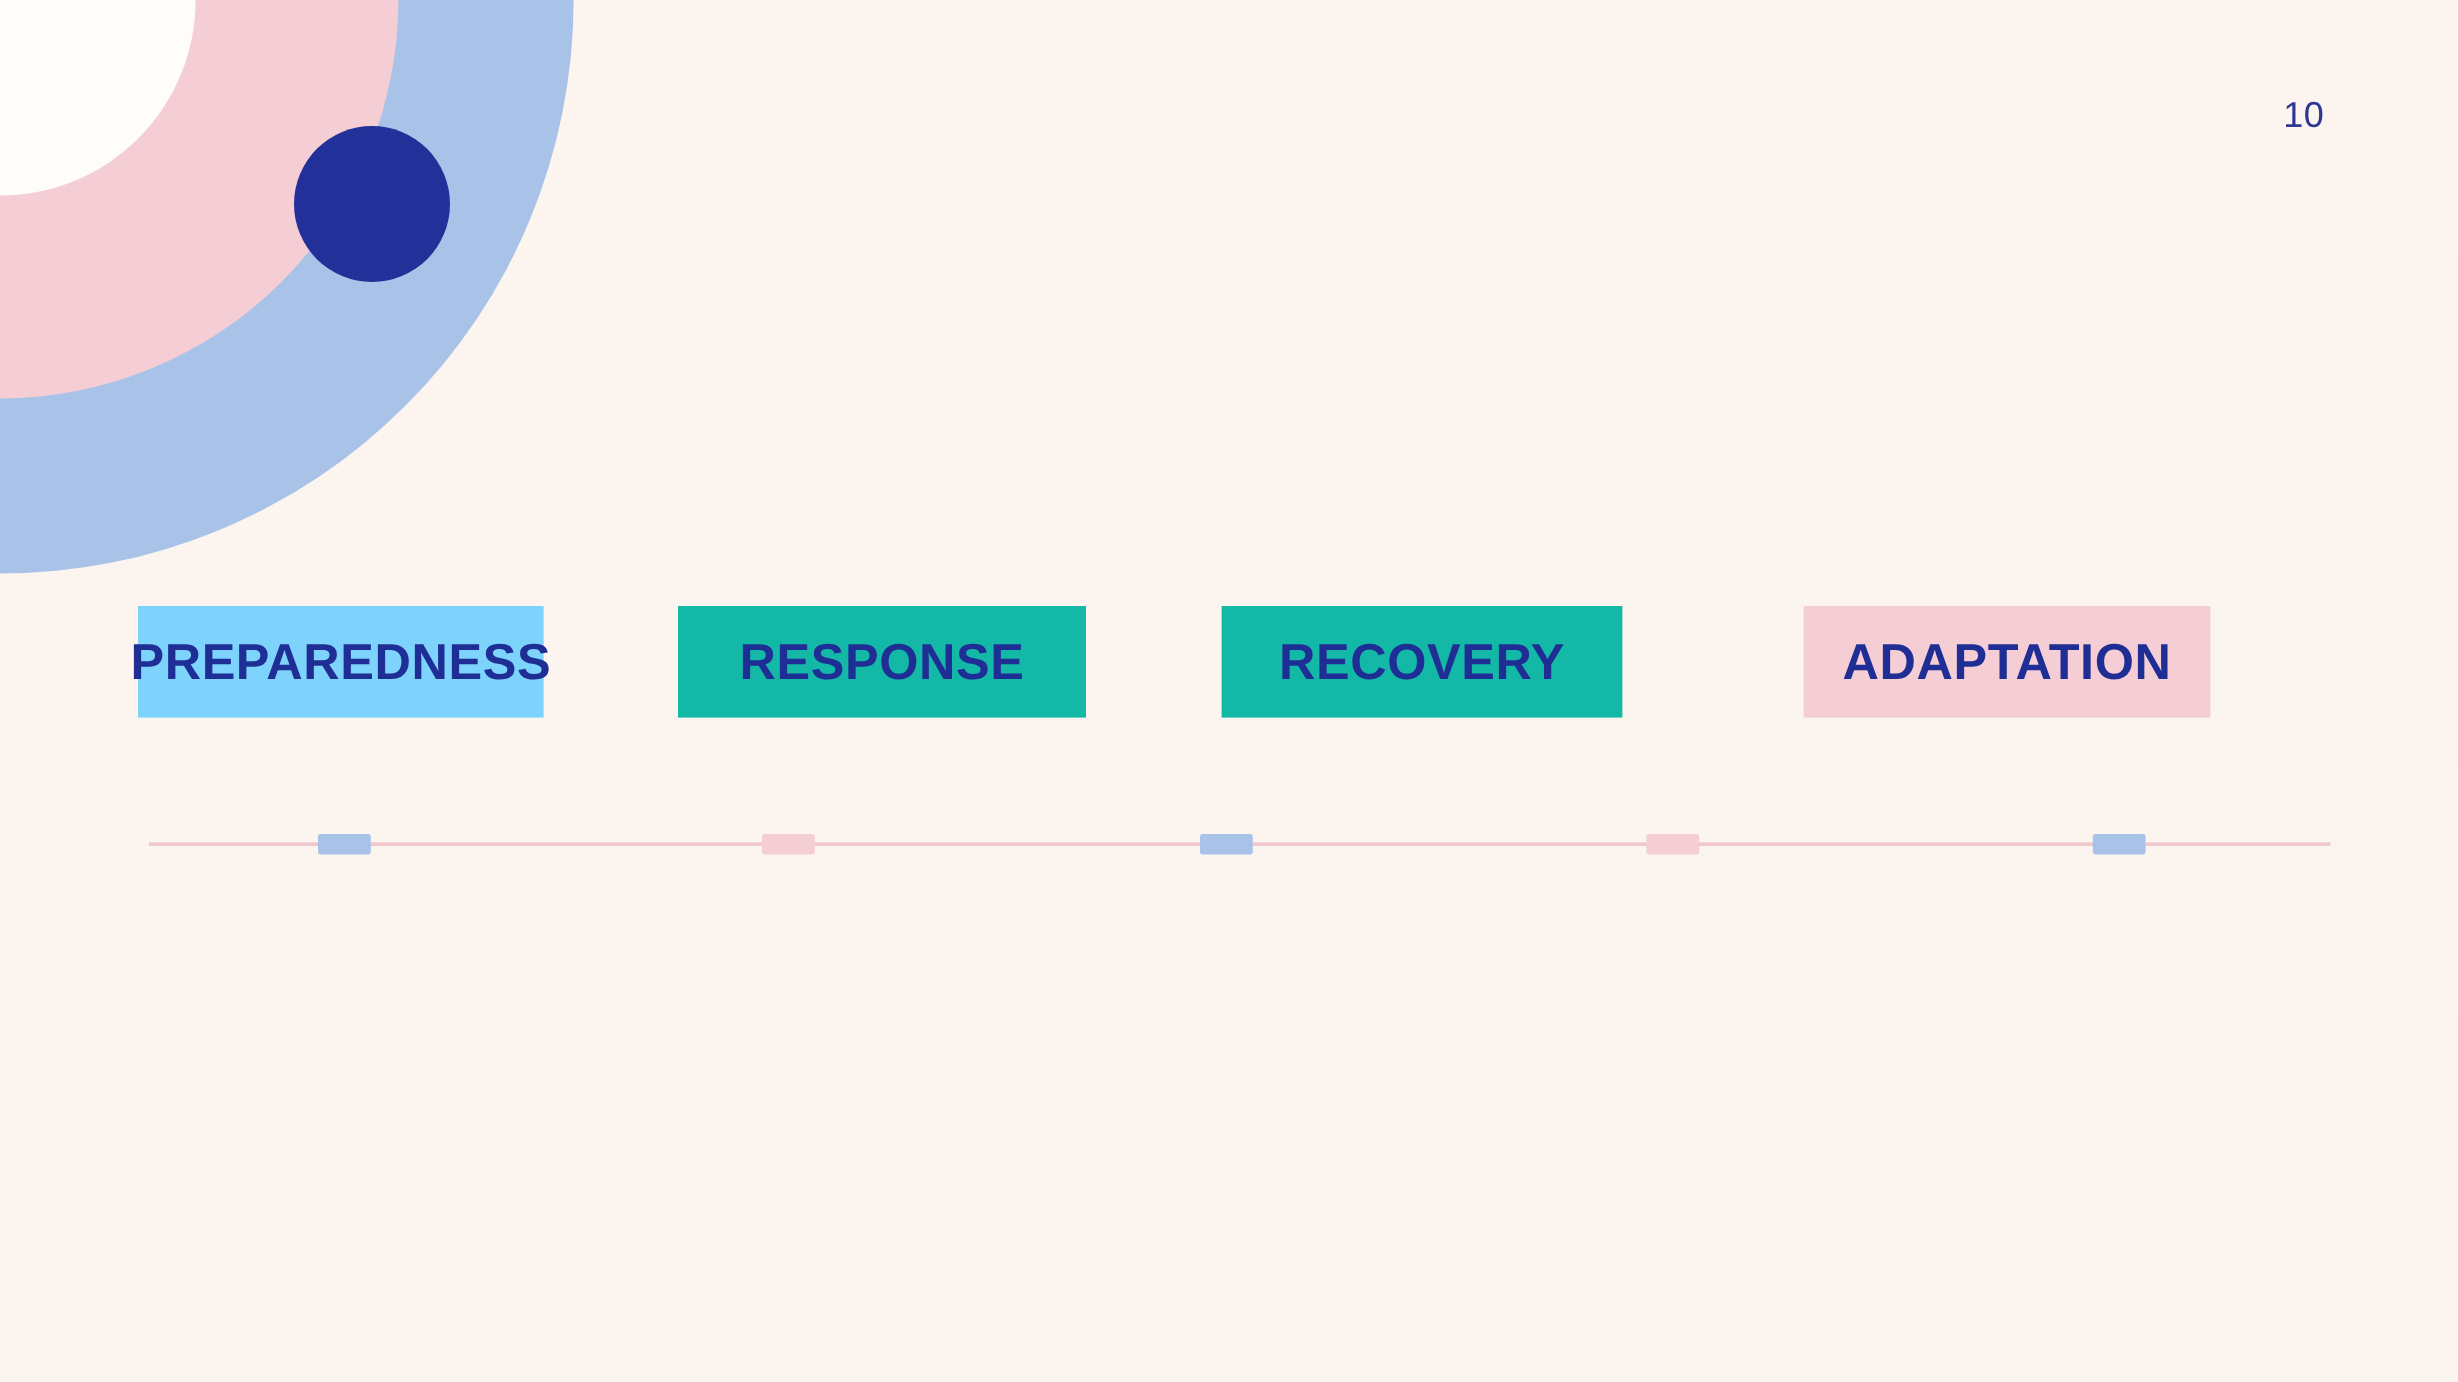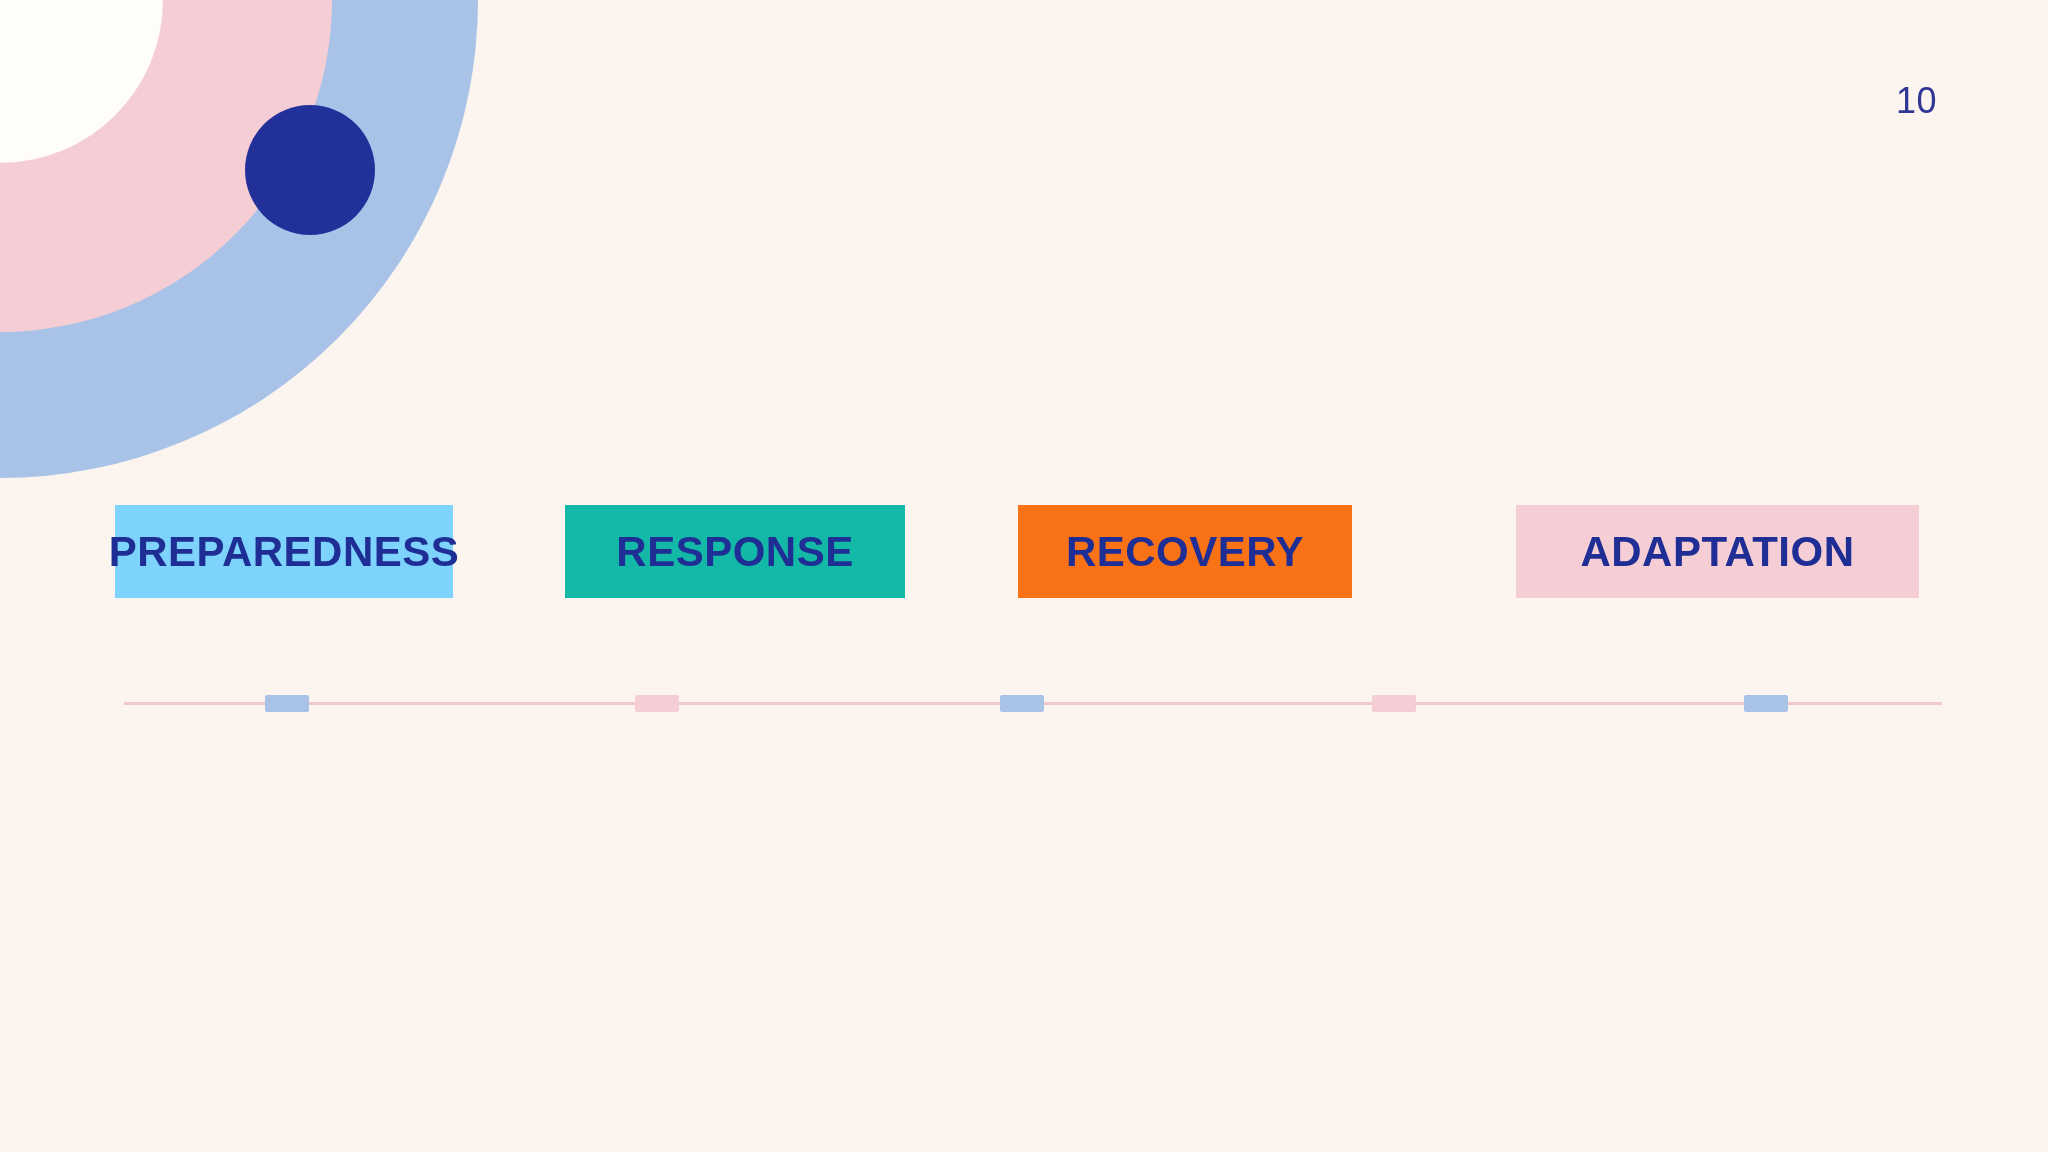--- a/index.html
+++ b/index.html
@@ -19,40 +19,40 @@
     left: 0;
     width: 520px;
     height: 520px;
     pointer-events: none;
   }
 
   .page-number {
     position: absolute;
     top: 80px;
     right: 111px;
-    font-size: 36px;
+    font-size: 30px;
     font-weight: 400;
     letter-spacing: 0.5px;
   }
 
   .stage-box {
     position: absolute;
     top: 505px;
     height: 93px;
     display: flex;
     align-items: center;
     justify-content: center;
     font-size: 42px;
     font-weight: 700;
     letter-spacing: 0.5px;
   }
   .stage-0 { left: 115px;  width: 338px; }
   .stage-1 { left: 565px;  width: 340px; }
   .stage-2 { left: 1018px; width: 334px; }
-  .stage-3 { left: 1503px; width: 403px; margin-left: 13px; }
+  .stage-3 { left: 1503px; width: 339px; }
 
   .timeline-line {
     position: absolute;
     top: 702px;
     left: 124px;
     width: 1818px;
     height: 3px;
   }
 
   .timeline-tick {
@@ -77,21 +77,21 @@
     <circle cx="0" cy="0" r="478" fill="#a9c3e8"></circle>
     <circle cx="0" cy="0" r="332" fill="#f5cdd4"></circle>
     <circle cx="0" cy="0" r="163" fill="#fffdfa"></circle>
     <circle cx="310" cy="170" r="65" fill="#22309a"></circle>
   </svg>
 
   <div class="page-number" style="color: rgb(47, 55, 149);">10</div>
 
   <div class="stage-box stage-0" style="background-color: #7dd3fc; color: rgb(31, 46, 149);">PREPAREDNESS</div>
   <div class="stage-box stage-1" style="background-color: #14b8a6; color: rgb(31, 46, 149);">RESPONSE</div>
-  <div class="stage-box stage-2" style="background-color: #f97316; color: rgb(31, 46, 149);">RECOVERY</div>
+  <div class="stage-box stage-2" style="background-color: #14b8a6; color: rgb(31, 46, 149);">RECOVERY</div>
   <div class="stage-box stage-3" style="background-color: rgb(245, 205, 212); color: rgb(31, 46, 149);">ADAPTATION</div>
 
   <div class="timeline-line" style="background-color: rgb(239, 199, 205);"></div>
   <div class="timeline-tick tick-0" style="background-color: rgb(169, 195, 232);"></div>
   <div class="timeline-tick tick-1" style="background-color: rgb(245, 205, 212);"></div>
   <div class="timeline-tick tick-2" style="background-color: rgb(169, 195, 232);"></div>
   <div class="timeline-tick tick-3" style="background-color: rgb(245, 205, 212);"></div>
   <div class="timeline-tick tick-4" style="background-color: rgb(169, 195, 232);"></div>
 
 </div>

